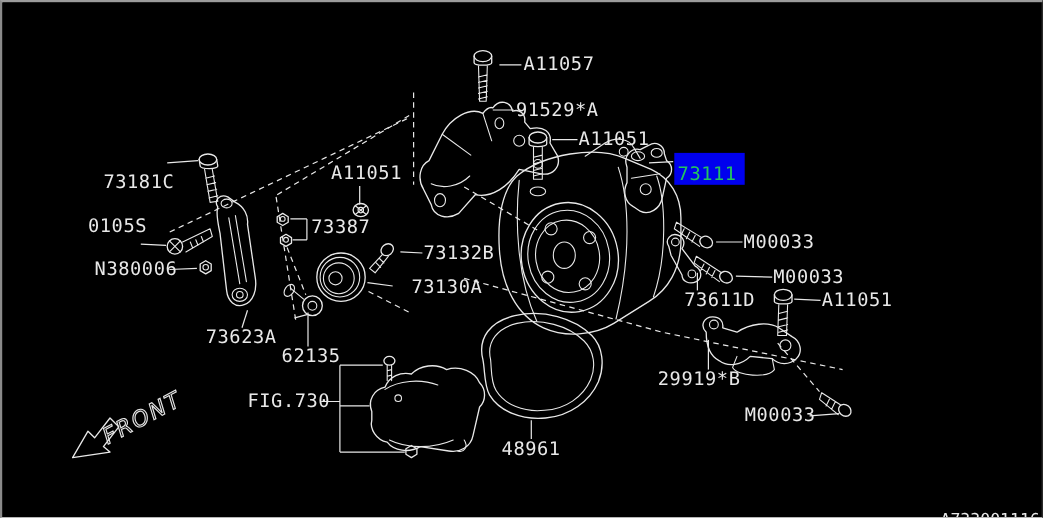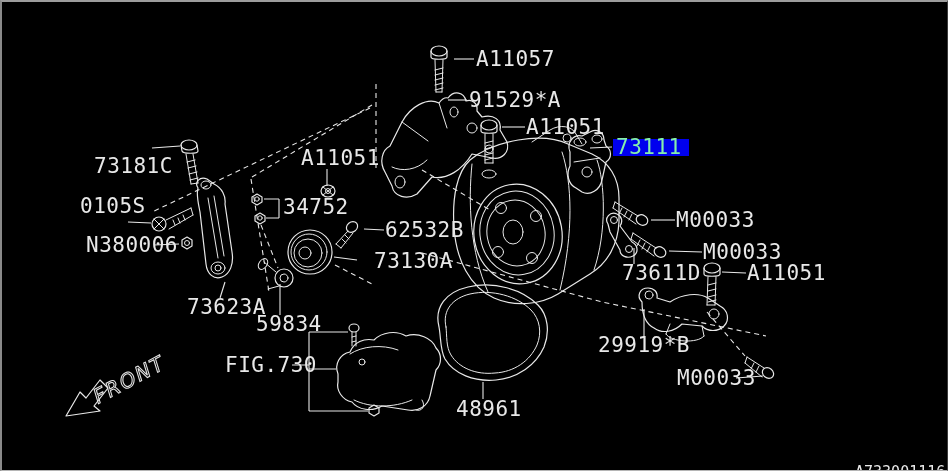--- a/index.html
+++ b/index.html
@@ -9,24 +9,24 @@
     border-top:2px solid #9c9c9c;border-left:2px solid #8a8a8a;
     border-right:1px solid #3c3c3c;border-bottom:1px solid #b5b5b5;
     font-family:"DejaVu Sans Mono", monospace;
   }
   svg{position:absolute;left:0;top:0;}
   .art{stroke:#e8e8e8;fill:none;stroke-width:1.2;stroke-linecap:round;stroke-linejoin:round;}
   .thin{stroke-width:1;}
   .dash{stroke:#e8e8e8;fill:none;stroke-width:1.1;stroke-dasharray:5 4;}
   .leader{stroke:#e8e8e8;fill:none;stroke-width:1.1;}
   .plabel{
-    position:absolute;color:#e8e8e8;font-size:21px;line-height:16px;
+    position:absolute;color:#e8e8e8;font-size:17px;line-height:16px;
     letter-spacing:0.5px;white-space:pre;cursor:pointer;
   }
-  .plabel.hl{background:#0000ee;color:#86efac;padding:0 7px 1px 3px;}
+  .plabel.hl{background:#0000ee;color:#22c55e;padding:12px 7px 1px 3px;}
   .docnum{position:absolute;color:#e8e8e8;font-size:15px;line-height:16px;white-space:pre;}
   .front-text{
     fill:none;stroke:#e8e8e8;stroke-width:1;font-size:20px;font-style:italic;
     letter-spacing:2px;font-family:"DejaVu Sans", sans-serif;
   }
 </style>
 </head>
 <body>
 
 <div class="screen">
@@ -223,31 +223,31 @@
       <path class="leader" d="M481,380 L481,397"></path>
     </g>
   </svg>
 
   <span class="plabel" style="left:474px;top:49px">A11057</span>
   <span class="plabel" style="left:467px;top:90px">91529*A</span>
   <span class="plabel" style="left:524px;top:117px">A11051</span>
   <span class="plabel hl" style="left:611px;top:137px">73111</span>
   <span class="plabel" style="left:92px;top:156px">73181C</span>
   <span class="plabel" style="left:299px;top:148px">A11051</span>
-  <span class="plabel" style="left:281px;top:197px">34752</span>
+  <span class="plabel" style="left:281px;top:197px">73387</span>
   <span class="plabel" style="left:78px;top:196px">0105S</span>
-  <span class="plabel" style="left:383px;top:220px">62532B</span>
+  <span class="plabel" style="left:383px;top:220px">73132B</span>
   <span class="plabel" style="left:84px;top:235px">N380006</span>
   <span class="plabel" style="left:372px;top:251px">73130A</span>
   <span class="plabel" style="left:674px;top:210px">M00033</span>
   <span class="plabel" style="left:701px;top:242px">M00033</span>
   <span class="plabel" style="left:620px;top:263px">73611D</span>
   <span class="plabel" style="left:745px;top:263px">A11051</span>
   <span class="plabel" style="left:185px;top:297px">73623A</span>
-  <span class="plabel" style="left:254px;top:314px">59834</span>
+  <span class="plabel" style="left:254px;top:314px">62135</span>
   <span class="plabel" style="left:223px;top:355px">FIG.730</span>
   <span class="plabel" style="left:596px;top:335px">29919*B</span>
   <span class="plabel" style="left:675px;top:368px">M00033</span>
   <span class="plabel" style="left:454px;top:399px">48961</span>
 
   <span class="docnum" style="left:853px;top:462px">A733001116</span>
 
 </div>
 
 </body></html>

